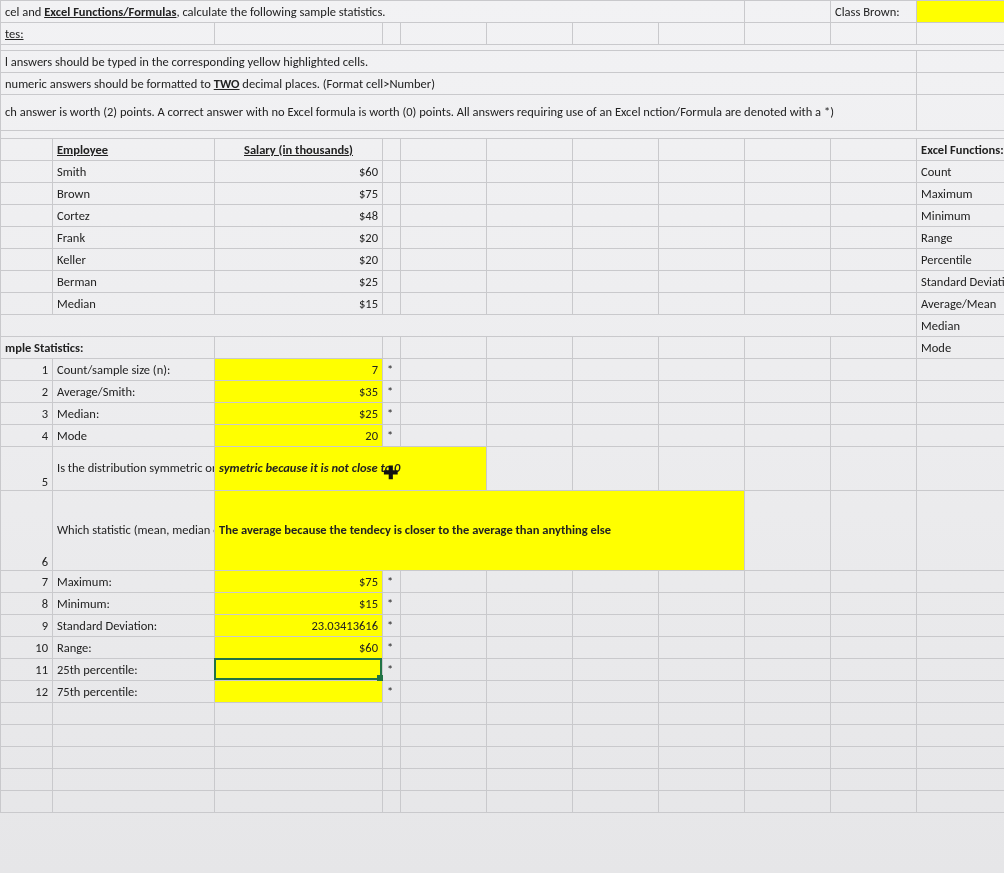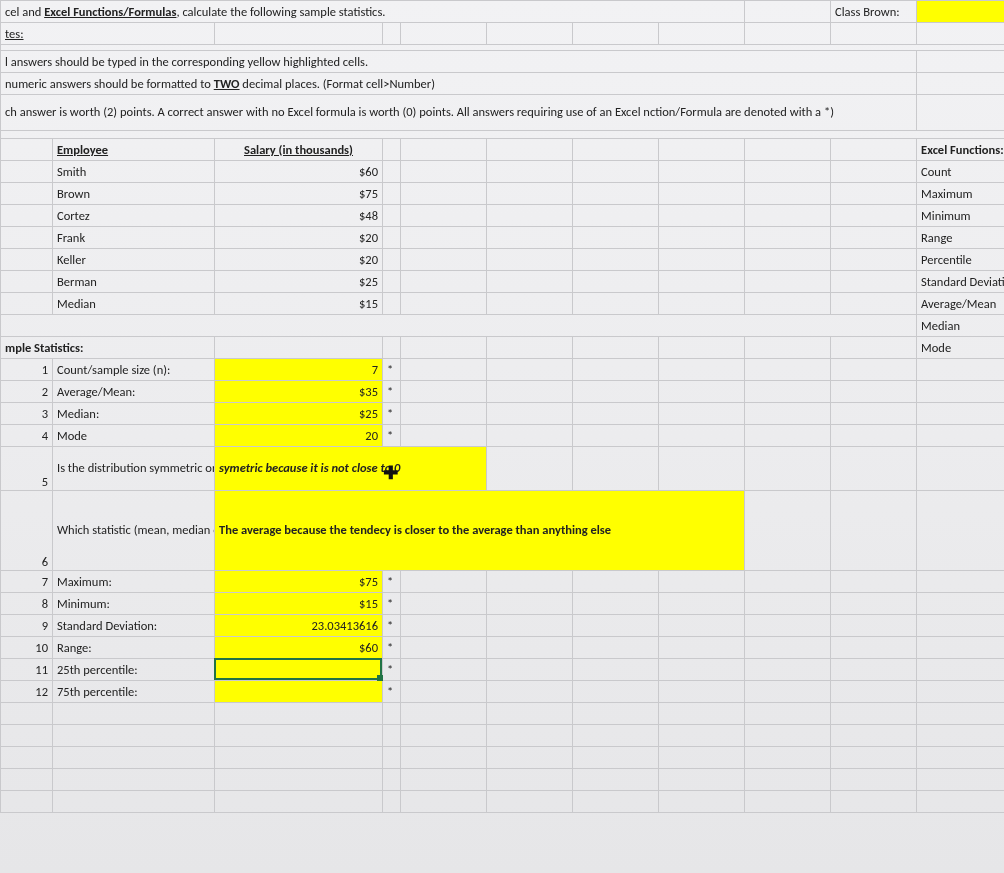--- a/index.html
+++ b/index.html
@@ -259,21 +259,21 @@
           <td></td>
           <td></td>
           <td></td>
           <td></td>
           <td></td>
           <td></td>
           <td></td>
         </tr>
 <tr>
           <td class="num">2</td>
-          <td class="txt">Average/Mean:</td>
+          <td class="txt">Average/Smith:</td>
           <td class="yellow num">$35</td>
           <td class="txt">*</td>
           <td></td>
           <td></td>
           <td></td>
           <td></td>
           <td></td>
           <td></td>
           <td></td>
         </tr>

